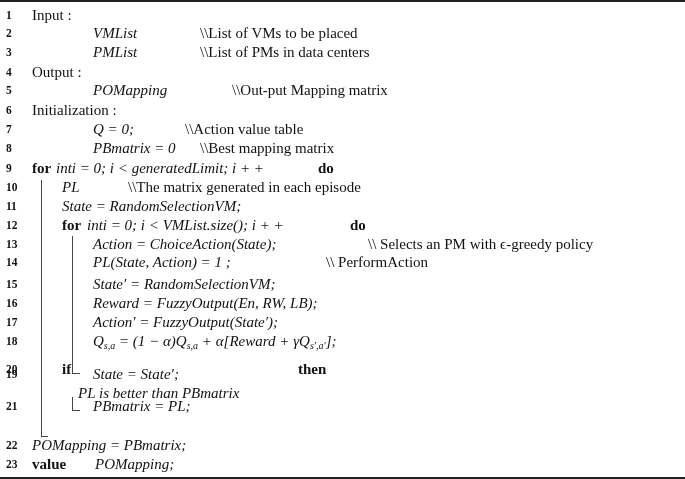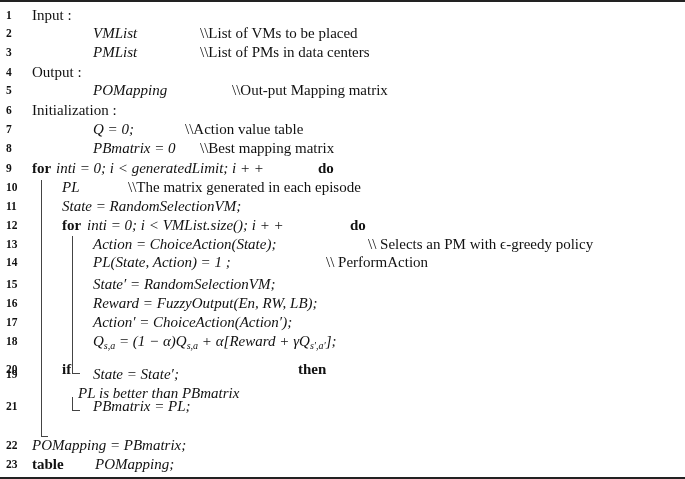--- a/index.html
+++ b/index.html
@@ -93,21 +93,21 @@
     <div class="line" style="top: 275px; width: 685px;">
       <span class="ln">15</span>
       <span class="seg it" style="left: 93px;">State′ = RandomSelectionVM;</span>
     </div>
     <div class="line" style="top: 294px; width: 685px;">
       <span class="ln">16</span>
       <span class="seg it" style="left: 93px;">Reward = FuzzyOutput(En, RW, LB);</span>
     </div>
     <div class="line" style="top: 313px; width: 685px;">
       <span class="ln">17</span>
-      <span class="seg it" style="left: 93px;">Action′ = ChoiceAction(Action′);</span>
+      <span class="seg it" style="left: 93px;">Action′ = FuzzyOutput(State′);</span>
     </div>
     <div class="line" style="top: 332px; width: 685px;">
       <span class="ln">18</span>
       <span class="seg it" style="left: 93px;">Q<sub>s,a</sub> = (1 − α)Q<sub>s,a</sub> + α[Reward + γQ<sub>s′,a′</sub>];</span>
     </div>
     <div class="line" style="top: 365px; width: 577px;">
       <span class="ln">19</span>
       <span class="seg it" style="left: 93px;">State = State′;</span>
     </div>
     <div class="line" style="top: 360px; width: 685px; padding-left: 13px;">
@@ -119,21 +119,21 @@
     <div class="line" style="top: 397px; width: 617px;">
       <span class="ln">21</span>
       <span class="seg it" style="left: 93px;">PBmatrix = PL;</span>
     </div>
     <div class="line" style="top: 436px; width: 685px;">
       <span class="ln">22</span>
       <span class="seg it" style="left: 32px;">POMapping = PBmatrix;</span>
     </div>
     <div class="line" style="top: 455px; width: 685px;">
       <span class="ln">23</span>
-      <span class="seg kw" style="left: 32px;">table</span>
+      <span class="seg kw" style="left: 32px;">value</span>
       <span class="seg it" style="left: 95px;">POMapping;</span>
     </div>
   </div>
 
 <div class="vbar" style="left:41px; top:180px; height:256px;"></div>
 <div class="hbar" style="left:41px; top:436px; width:7px;"></div>
 <div class="vbar" style="left:72px; top:236px; height:137px;"></div>
 <div class="hbar" style="left:72px; top:373px; width:8px;"></div>
 <div class="vbar" style="left:72px; top:397px; height:13px;"></div>
 <div class="hbar" style="left:72px; top:410px; width:8px;"></div>

